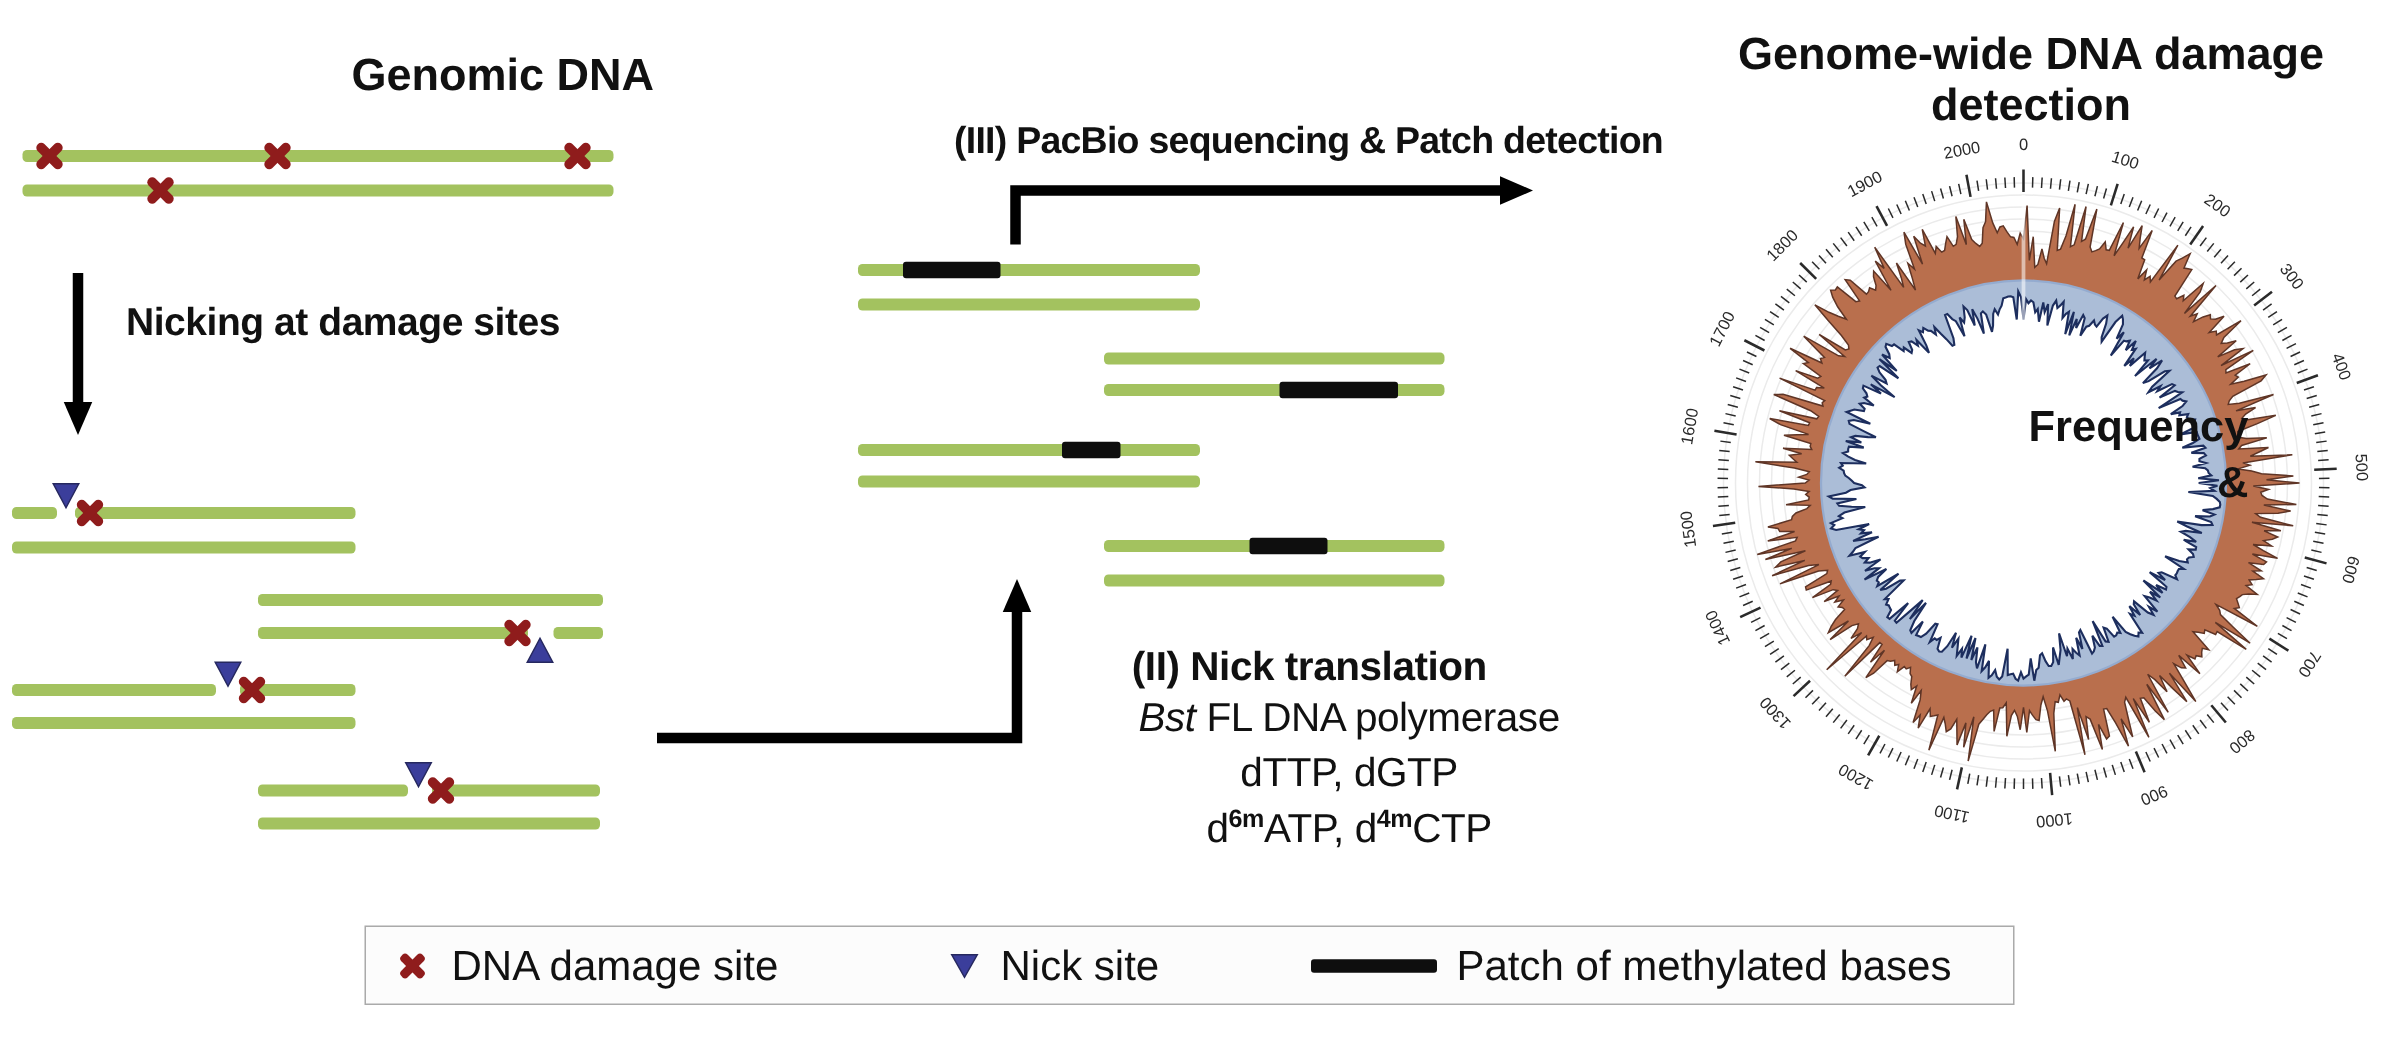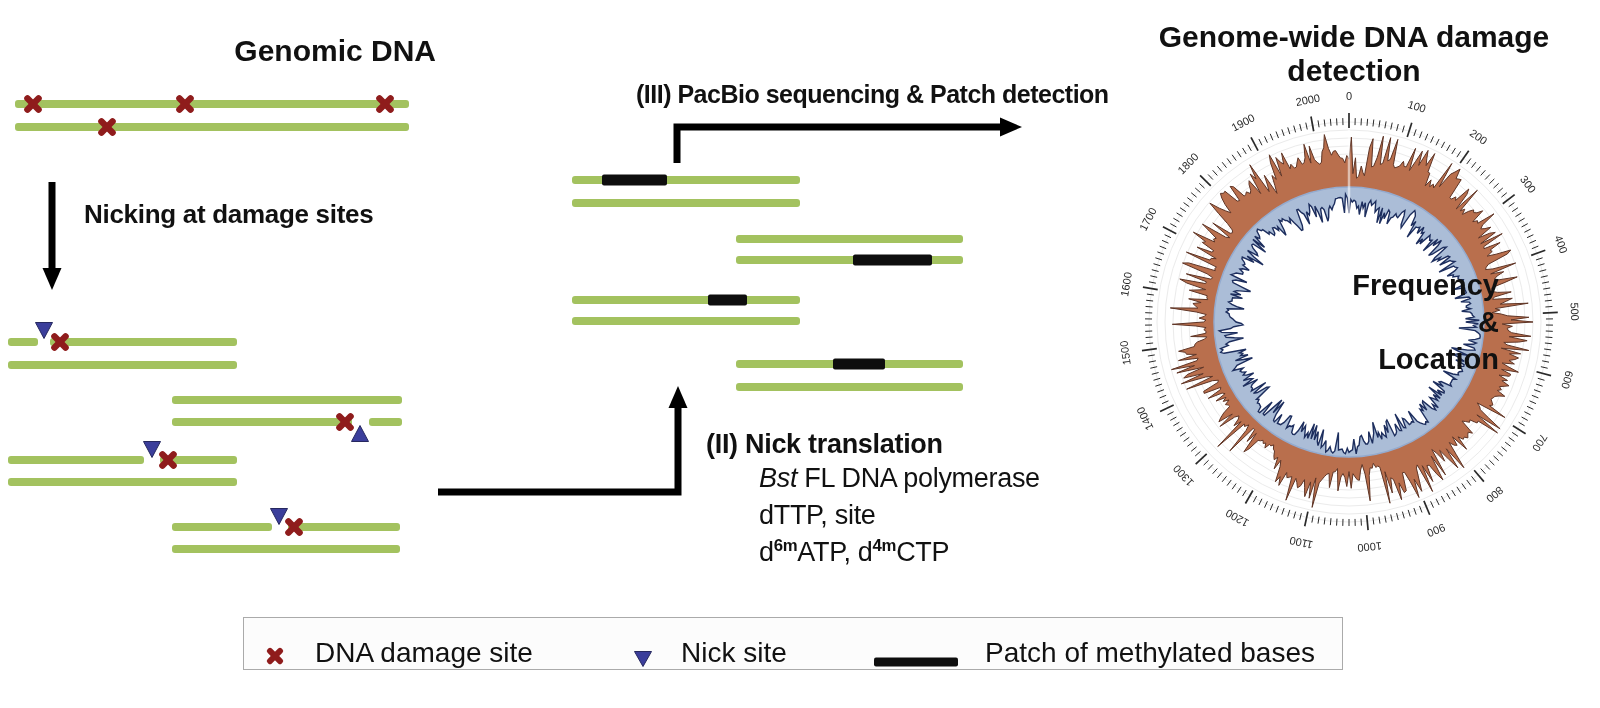--- a/index.html
+++ b/index.html
@@ -2,28 +2,28 @@
 <html><head>
 <meta charset="utf-8">
 <style>
   html,body{margin:0;padding:0;background:#fff;}
   body{width:1600px;height:708px;position:relative;overflow:hidden;
        font-family:"Liberation Sans","DejaVu Sans",sans-serif;color:#111;}
   .abs{position:absolute;}
   #genomic-title{left:16px;top:34px;width:420px;text-align:right;font-size:30px;font-weight:bold;}
   #step1-label{left:84px;top:199px;font-size:26px;font-weight:bold;line-height:31px;letter-spacing:-0.3px;}
   #step3-label{left:622px;top:80px;font-size:25px;font-weight:bold;letter-spacing:-0.5px;margin-left:14px;}
-  #step2-block{left:706px;top:429px;}
+  #step2-block{left:706px;top:429px;text-align:center;}
   #step2-title{font-size:27px;font-weight:bold;letter-spacing:-0.3px;}
   .step2-line{margin-left:53px;font-size:27px;line-height:37px;letter-spacing:-0.3px;}
   .step2-line sup{font-size:62%;line-height:0;font-weight:bold;}
   #circos-title{left:1104px;top:20px;width:500px;text-align:center;font-size:30px;font-weight:bold;line-height:34px;}
   #circos-center-label{left:1199px;top:267px;width:300px;text-align:right;font-size:29px;font-weight:bold;line-height:37px;}
   #legend{left:243px;top:617px;width:1100px;height:53px;border:1.5px solid #aaa;background:#fcfcfc;box-sizing:border-box;}
-  .legend-item{position:absolute;top:0;height:100%;display:flex;align-items:flex-end;gap:27px;font-size:28px;white-space:nowrap;}
+  .legend-item{position:absolute;top:0;height:100%;display:flex;align-items:center;gap:13px;font-size:28px;white-space:nowrap;}
   #legend-item-0{left:18px;}
   #legend-item-1{left:388px;}
   #legend-item-2{left:630px;}
   svg{display:block;}
 </style>
 </head>
 <body>
 
 <svg id="diagram-svg" class="abs" style="left:0;top:0;" width="1600" height="708" viewBox="0 0 1600 708">
     <rect x="15" y="100" width="394" height="8" rx="3" fill="#a3c25f"></rect>
@@ -100,21 +100,21 @@
 
 <div class="abs" id="step1-label">
   <div>Nicking at damage sites</div>
 </div>
 
 <div class="abs" id="step3-label">(III) PacBio sequencing &amp; Patch detection</div>
 
 <div class="abs" id="step2-block">
   <div id="step2-title">(II) Nick translation</div>
   <div class="step2-line"><span style="font-style: italic;">Bst</span><span> FL DNA polymerase</span></div>
-  <div class="step2-line"><span>dTTP, site</span></div>
+  <div class="step2-line"><span>dTTP, dGTP</span></div>
   <div class="step2-line"><span>d</span><sup>6m</sup><span>ATP, d</span><sup>4m</sup><span>CTP</span></div>
 </div>
 
 <div class="abs" id="circos-title">
   <div>Genome-wide DNA damage</div>
   <div>detection</div>
 </div>
 
 <svg id="circos-svg" class="abs" width="490" height="490" viewBox="0 0 490 490" style="left: 1104px; top: 77px;">
     <circle cx="245" cy="245" r="104" fill="none" stroke="#ebebeb" stroke-width="1"></circle>
@@ -360,21 +360,20 @@
     <line x1="215.07293487922803" y1="50.286439164456056" x2="214.00953662620566" y2="43.36768319568037" stroke="#2a2a2a" stroke-width="1"></line>
     <line x1="221.0248724128282" y1="49.46434274747014" x2="220.17296432597436" y2="42.51637523088277" stroke="#2a2a2a" stroke-width="1"></line>
     <line x1="226.99911239537442" y1="48.82414000329797" x2="226.3594869474943" y2="41.85342416585172" stroke="#2a2a2a" stroke-width="1"></line>
     <line x1="232.9900973931589" y1="48.36642646950091" x2="232.56334958479397" y2="41.379446699381646" stroke="#2a2a2a" stroke-width="1"></line>
     <line x1="238.99225439571214" y1="48.09162792619975" x2="238.77878120165113" y2="41.09488374083628" stroke="#2a2a2a" stroke-width="1"></line>
   </svg>
 
 <div class="abs" id="circos-center-label">
   <div>Frequency</div>
   <div>&amp;</div>
-  <div>Location</div>
 </div>
 
 <div class="abs" id="legend">
   <div class="legend-item" id="legend-item-0">
     <span>
         <svg width="26" height="26" viewBox="0 0 26 26">
           <g transform="translate(13,13) rotate(45)">
             <rect x="-10" y="-3" width="20" height="6" rx="2.5" fill="#8f1c1c"></rect>
             <rect x="-3" y="-10" width="6" height="20" rx="2.5" fill="#8f1c1c"></rect>
           </g>

